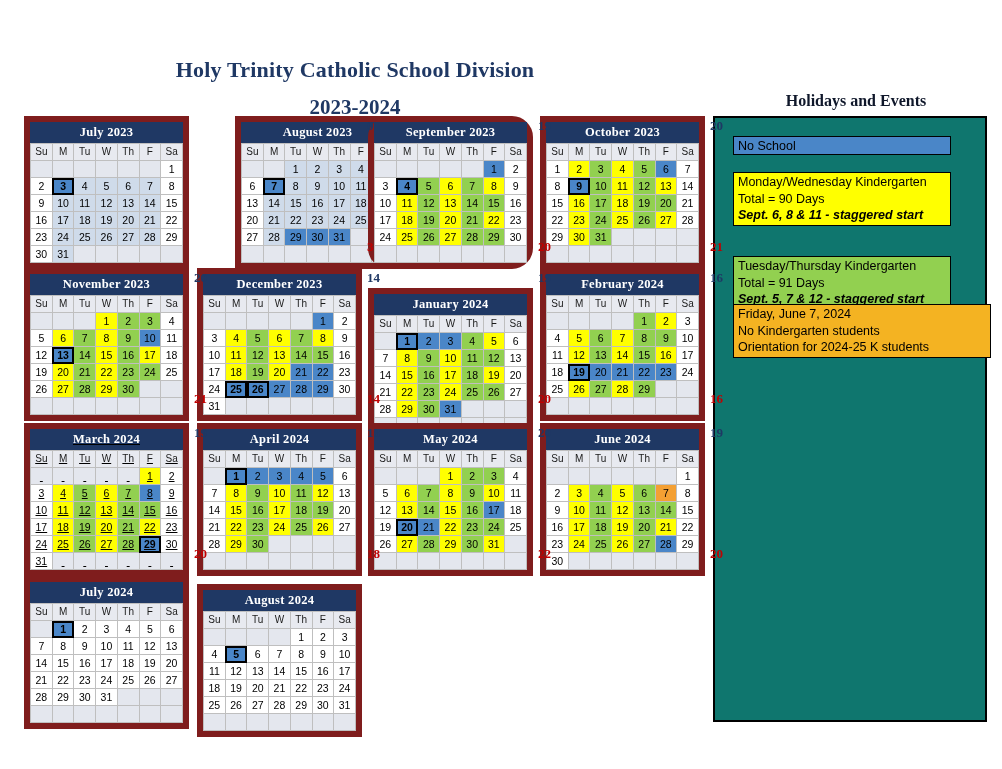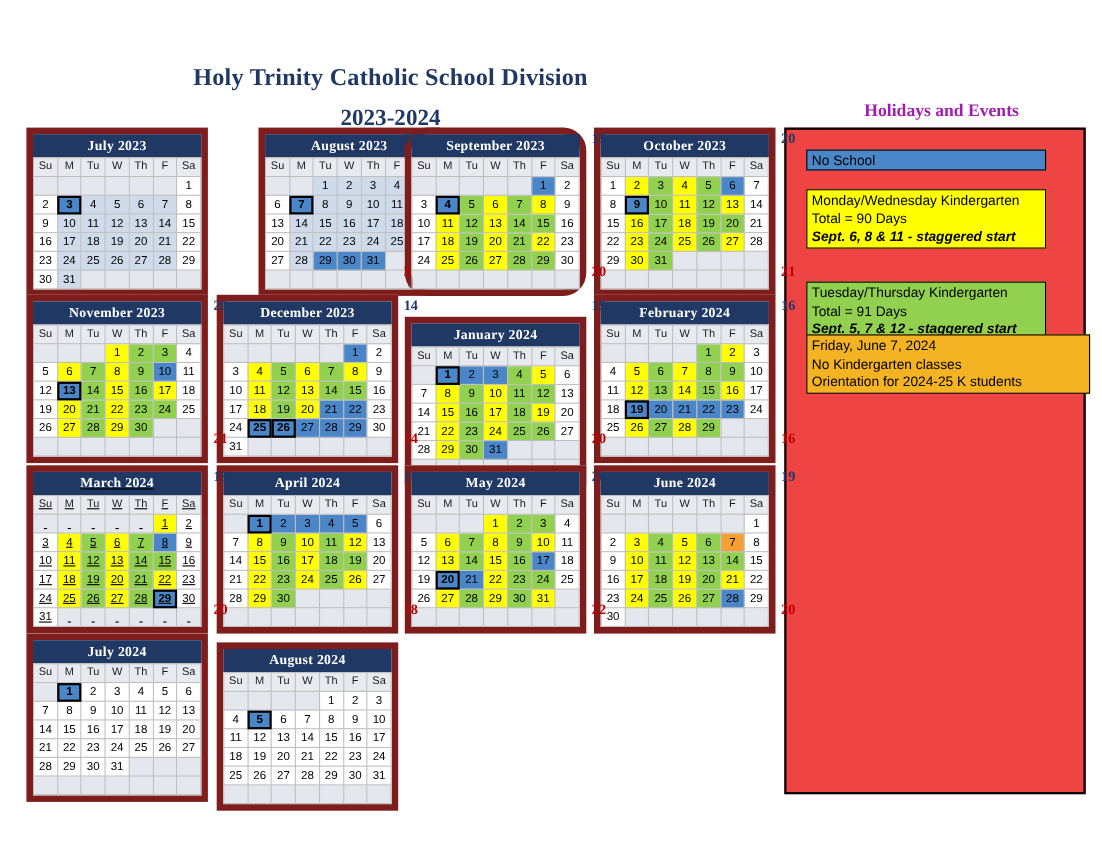--- a/index.html
+++ b/index.html
@@ -89,27 +89,27 @@
     font-weight:bold;font-size:13px;
   }
   .count.top{color:#1f3864;}
   .count.bot{color:#c00000;}
 
   
   #legend-title{
     position:absolute;left:712px;top:92px;width:288px;
     text-align:center;
     font-family:"Liberation Serif", serif;
-    font-weight:bold;font-size:16px;color:#a21caf;
+    font-weight:bold;font-size:16px;color:#0f172a;
   }
   #legend-box{
     position:absolute;left:713px;top:116px;
     width:274px;height:606px;
     border:2px solid #000000;
-    background:#ef4444;
+    background:#0f766e;
     box-sizing:border-box;
     text-decoration:underline;
   }
   .legend-item{
     position:absolute;
     border:1.5px solid #000000;
     box-sizing:border-box;
     font-size:12.5px;
     color:#000000;
     padding:1px 4px;
@@ -1174,21 +1174,21 @@
   </div>
 
   <div class="legend-item li-green" style="left:18px;top:118px;width:218px;height:54px;margin-top:20px;">
     <div>Tuesday/Thursday Kindergarten</div>
     <div>Total = 91 Days</div>
     <div class="staggered">Sept. 5, 7 &amp; 12 - staggered start</div>
   </div>
 
   <div class="legend-item li-orange" style="left:18px;top:186px;width:258px;height:54px;">
     <div>Friday, June 7, 2024</div>
-    <div>No Kindergarten classes</div>
+    <div>No Kindergarten students</div>
     <div>Orientation for 2024-25 K students</div>
   </div>
 </div>
 
 <div class="count top" style="left: 367px; top: 118px;">0</div>
 <div class="count bot" style="left: 367px; top: 239px;">3</div>
 <div class="count top" style="left: 538px; top: 118px;">19</div>
 <div class="count bot" style="left: 538px; top: 239px;">20</div>
 <div class="count top" style="left: 710px; top: 118px;">20</div>
 <div class="count bot" style="left: 710px; top: 239px;">21</div>

